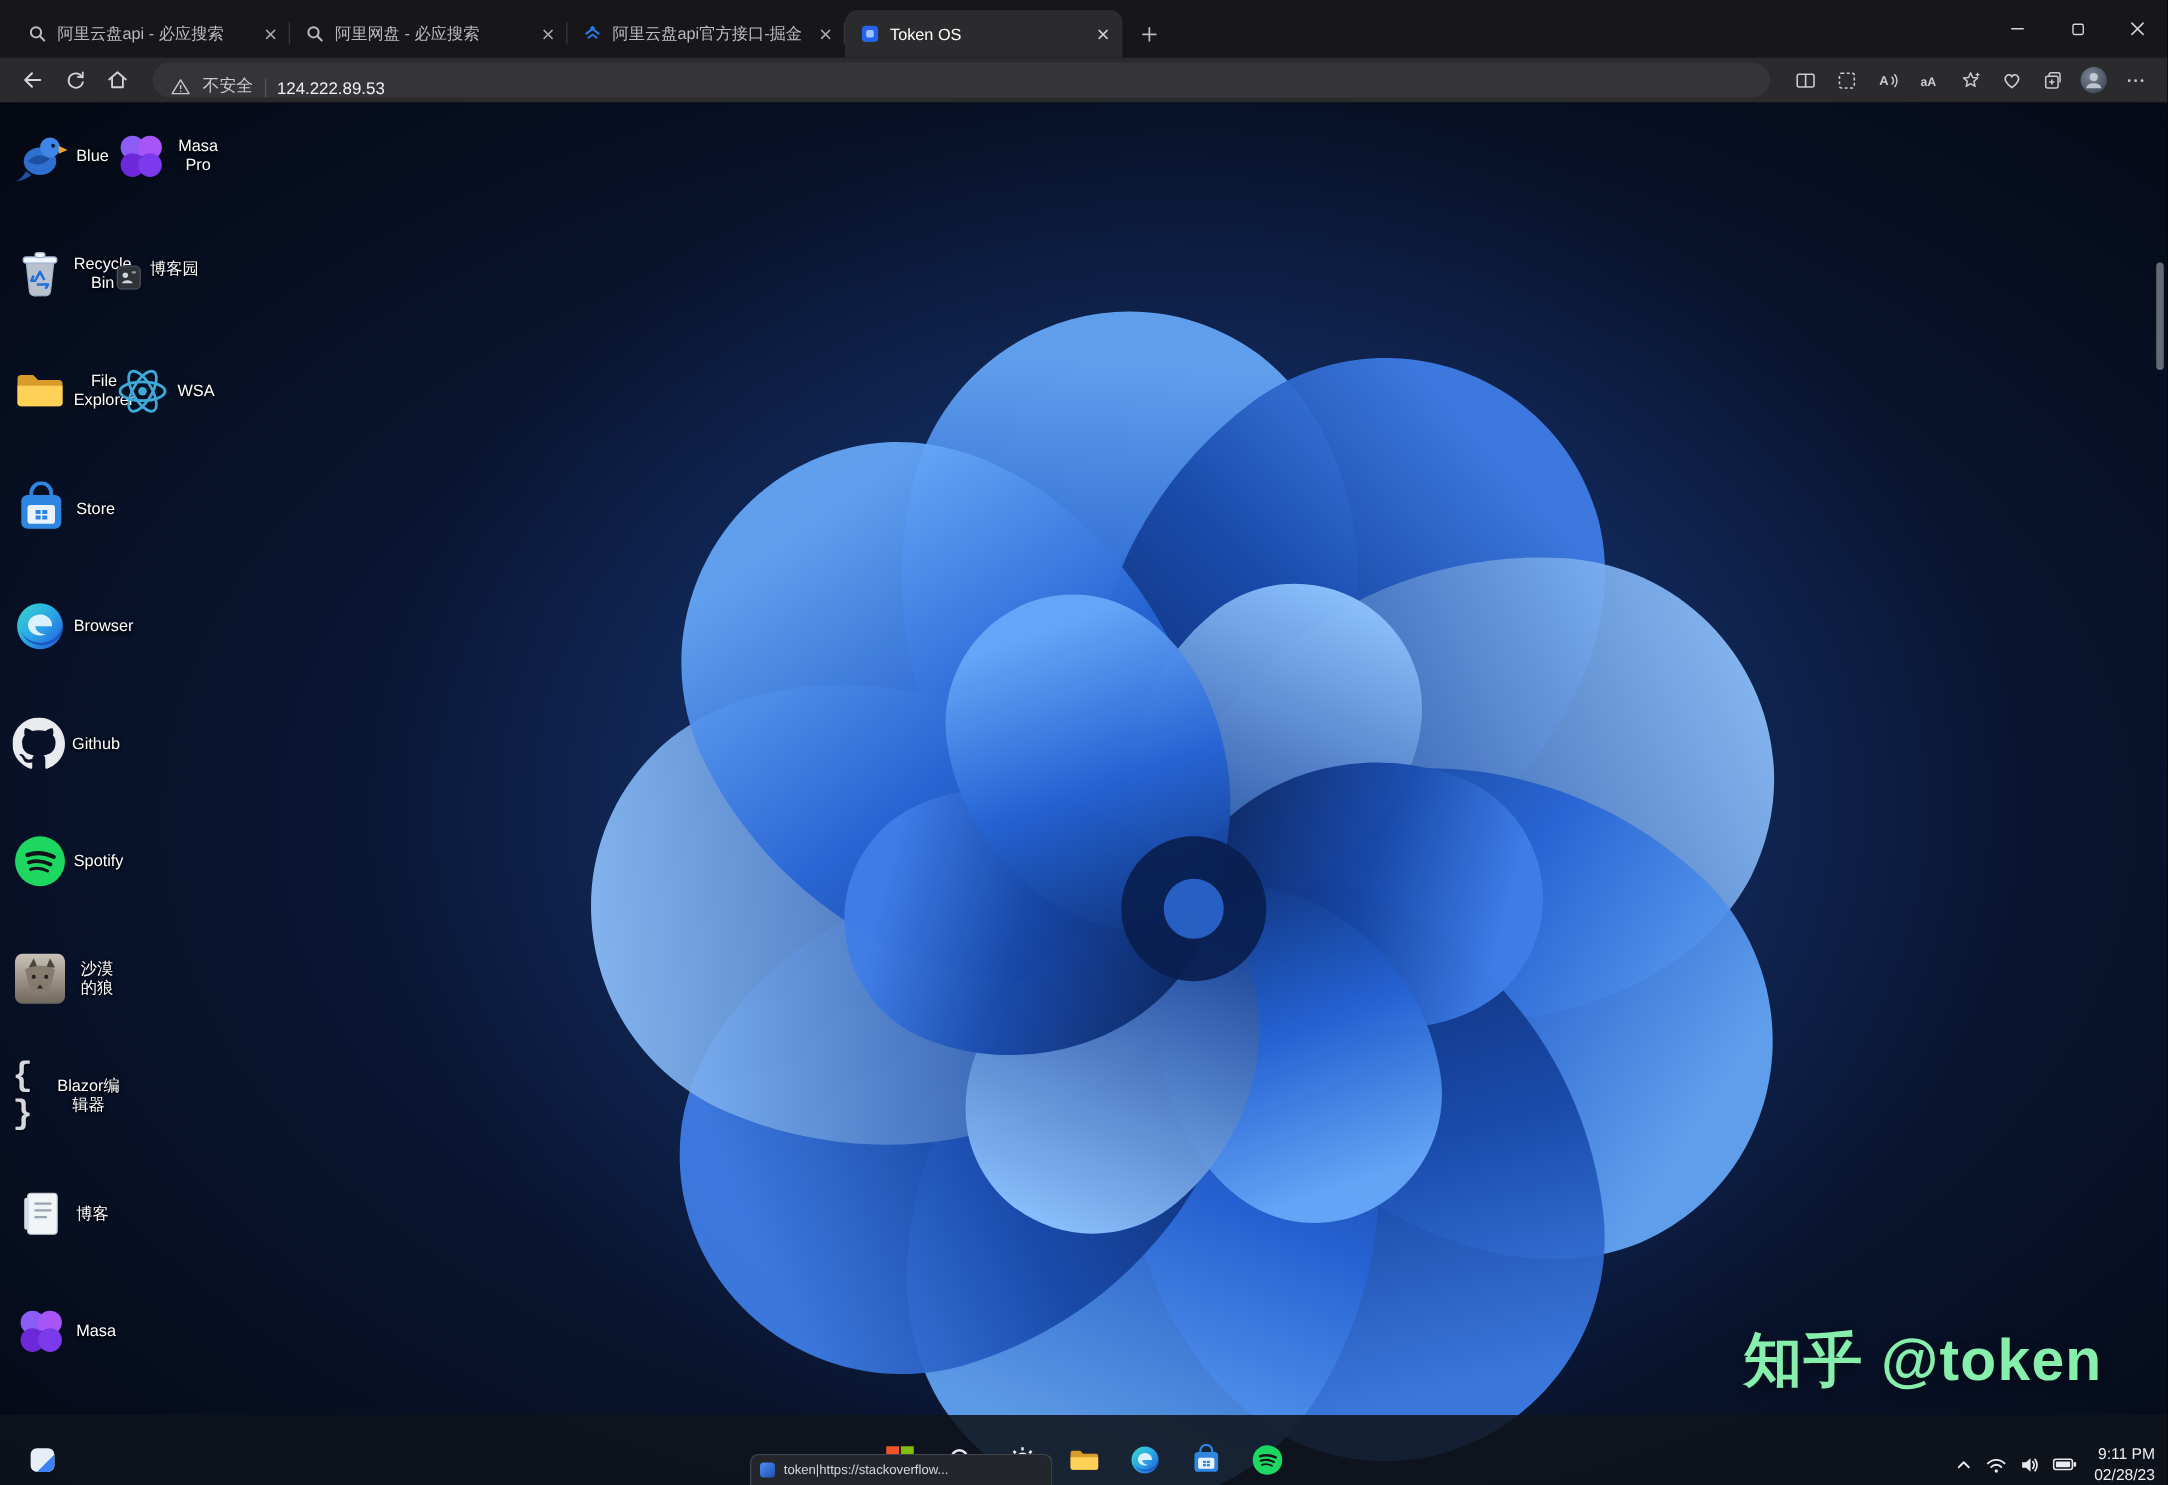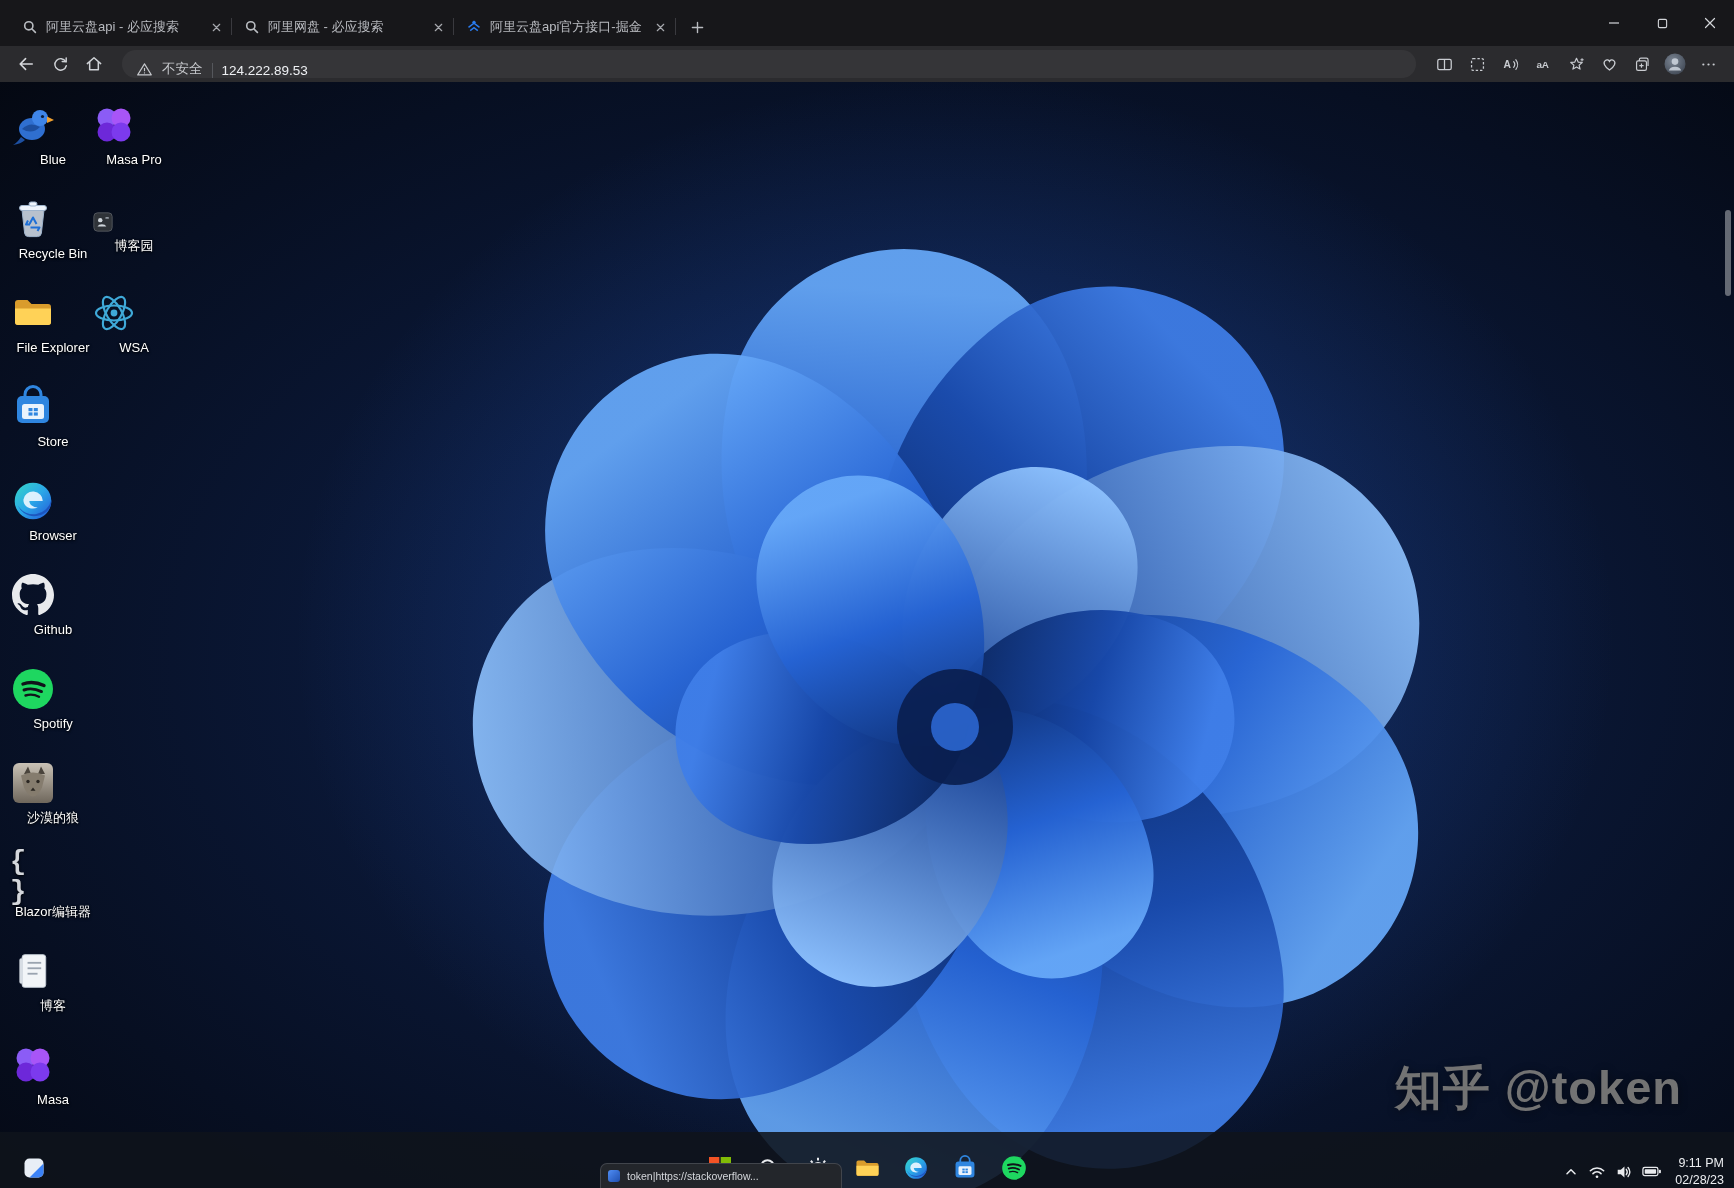--- a/index.html
+++ b/index.html
@@ -26,29 +26,29 @@
   .addressbar { flex:1; height:28px; background:rgba(255,255,255,0.05); border-radius:14px; display:flex;
     align-items:flex-end; gap:9px; padding:0 14px; margin:0 10px; font-size:13.5px; }
   .sec-label { color:#c6c8cc; }
   .vdiv { width:1px; height:15px; background:#55575c; }
   .url { color:#eef0f3; }
   .right-icons { display:flex; align-items:center; gap:1px; }
 
   
   .desktop { position:relative; flex:1; overflow:hidden; background:#04070f; }
   .wallpaper { position:absolute; inset:0; width:100%; height:100%; }
-  .icon-cell { position:absolute; width:86px; display:flex; flex-direction:column; gap:5px; cursor:default; }
+  .icon-cell { position:absolute; width:86px; display:flex; flex-direction:row; align-items:center; gap:5px; cursor:default; }
   .icon-cell .art { width:46px; height:46px; display:flex; align-items:center; justify-content:center; }
   .icon-cell .art.small { width:24px; height:24px; margin-top:14px; }
   .icon-label { font-size:13px; color:#fff; text-align:center; line-height:1.15;
     text-shadow:0 1px 3px rgba(0,0,0,.95), 0 0 2px rgba(0,0,0,.8); }
   .brace-glyph { font-family:"Liberation Mono","DejaVu Sans Mono",monospace; font-size:27px; font-weight:bold; color:#d4d7dc;
     text-shadow:0 1px 3px rgba(0,0,0,.9); }
 
-  .watermark { position:absolute; right:52px; bottom:68px; font-size:47px; font-weight:600; color:#737373;
+  .watermark { position:absolute; right:52px; bottom:68px; font-size:47px; font-weight:600; color:#86efac;
     letter-spacing:1px; text-shadow:0 2px 10px rgba(0,0,0,.45); }
 
   .page-scrollbar { position:absolute; right:3px; top:128px; width:6px; height:86px; border-radius:3px;
     background:#8d9298; opacity:.7; }
 
   .preview-popup { position:absolute; left:600px; bottom:0; width:242px; height:25px; background:#23262b;
     border:1px solid #41454c; border-bottom:none; border-radius:7px 7px 0 0; display:flex; align-items:center;
     gap:7px; padding:0 7px; font-size:10.5px; color:#d4d7db; z-index:6; }
   .preview-popup .ptext { white-space:nowrap; overflow:hidden; text-overflow:ellipsis; }
   .pfav { width:12px; height:12px; border-radius:3px; background:linear-gradient(135deg,#4f8df5,#1f4fb0); flex:0 0 12px; }
@@ -104,20 +104,32 @@
         </svg>
       <span class="title">阿里云盘api官方接口-掘金</span>
       <span class="closebtn">
           <svg viewBox="0 0 12 12" width="11" height="11">
             <path d="M2.5 2.5 L9.5 9.5 M9.5 2.5 L2.5 9.5" stroke="#a7a9ae" stroke-width="1.3" stroke-linecap="round"></path>
           </svg>
         </span>
     </div>
 
 
+    <div class="tab active">
+      <svg class="favicon" viewBox="0 0 16 16">
+          <rect x="1.5" y="1.5" width="13" height="13" rx="3.2" fill="#2563eb"></rect>
+          <rect x="5" y="5" width="6" height="6" rx="1.4" fill="#9cc3ff"></rect>
+        </svg>
+      <span class="title">Token OS</span>
+      <span class="closebtn">
+          <svg viewBox="0 0 12 12" width="11" height="11">
+            <path d="M2.5 2.5 L9.5 9.5 M9.5 2.5 L2.5 9.5" stroke="#cfd2d6" stroke-width="1.3" stroke-linecap="round"></path>
+          </svg>
+        </span>
+    </div>
 
     <div class="newtab">
         <svg viewBox="0 0 14 14" width="13" height="13">
           <path d="M7 1.5 V12.5 M1.5 7 H12.5" stroke="#b9bbc0" stroke-width="1.5" stroke-linecap="round"></path>
         </svg>
       </div>
 
     <div class="wincontrols">
       <div class="winbtn">
           <svg viewBox="0 0 12 12" width="12" height="12">

